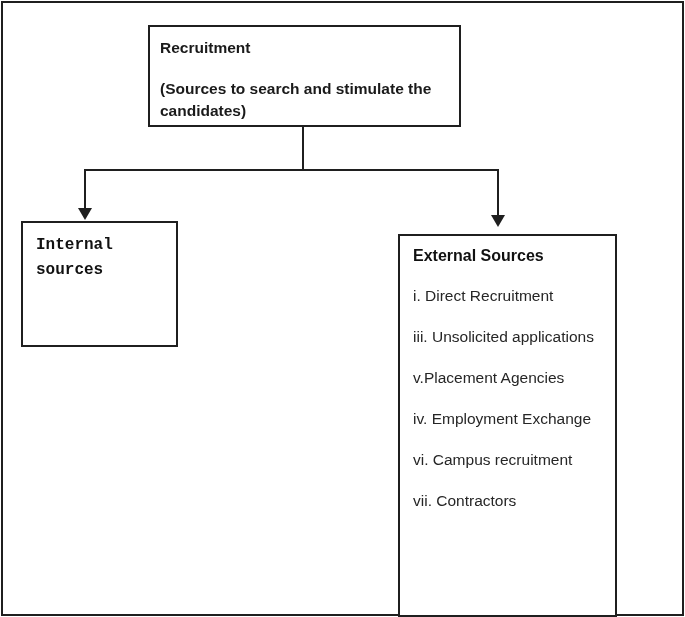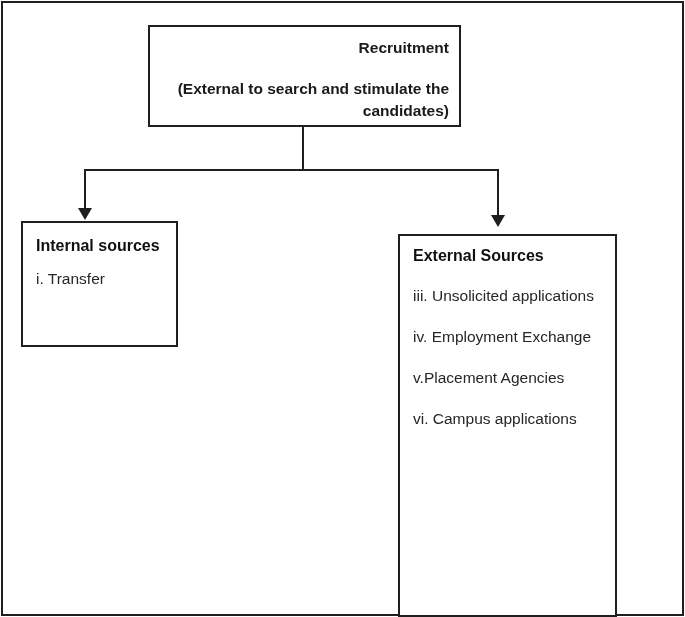--- a/index.html
+++ b/index.html
@@ -25,21 +25,21 @@
   .node {
     position: absolute;
     border: 2px solid #1f1f1f;
     background: #ffffff;
     box-sizing: border-box;
     color: #262626;
   }
   .root-node {
     left: 148px; top: 25px;
     width: 313px; height: 102px;
-    text-align: right;
+    text-align: left;
     font-weight: bold;
     font-size: 15.5px;
     color: #1a1a1a;
     padding: 10px 10px 0 10px;
   }
   .root-title {
     line-height: 22px;
     margin: 0;
   }
   .root-subtitle {
@@ -51,20 +51,21 @@
     font-size: 16px;
     color: #111111;
     line-height: 25px;
     margin: 0;
   }
   .internal-node {
     left: 21px; top: 221px;
     width: 157px; height: 126px;
     padding: 10px 8px 0 13px;
     font-size: 15.5px;
+    font-family: Liberation Mono, monospace;
   }
   .internal-node .leaf-title { margin-bottom: 8px; }
   .internal-node .list-item {
     line-height: 25px;
     margin-bottom: 20px;
   }
   .external-node {
     left: 398px; top: 234px;
     width: 219px; height: 383px;
     padding: 7px 8px 0 13px;
@@ -95,40 +96,41 @@
 </style>
 </head>
 <body>
 
 <div class="canvas">
 
   <div class="outer-frame"></div>
 
   <div class="node root-node">
     <div class="root-title">Recruitment</div>
-    <div class="root-subtitle">(External to search and stimulate the candidates)</div>
+    <div class="root-subtitle">(Sources to search and stimulate the candidates)</div>
   </div>
 
   <div class="line line-root-stem"></div>
   <div class="line line-horizontal"></div>
   <div class="line line-left-drop"></div>
   <div class="line line-right-drop"></div>
   <div class="arrowhead arrowhead-left"></div>
   <div class="arrowhead arrowhead-right"></div>
 
   <div class="node internal-node">
     <div class="leaf-title">Internal sources</div>
     <div>
-        <div class="list-item">i. Transfer</div>
       </div>
   </div>
 
   <div class="node external-node">
     <div class="leaf-title">External Sources</div>
     <div>
+        <div class="list-item">i. Direct Recruitment</div>
         <div class="list-item">iii. Unsolicited applications</div>
+        <div class="list-item">v.Placement Agencies</div>
         <div class="list-item">iv. Employment Exchange</div>
-        <div class="list-item">v.Placement Agencies</div>
-        <div class="list-item">vi. Campus applications</div>
+        <div class="list-item">vi. Campus recruitment</div>
+        <div class="list-item">vii. Contractors</div>
       </div>
   </div>
 
 </div>
 
 </body></html>

